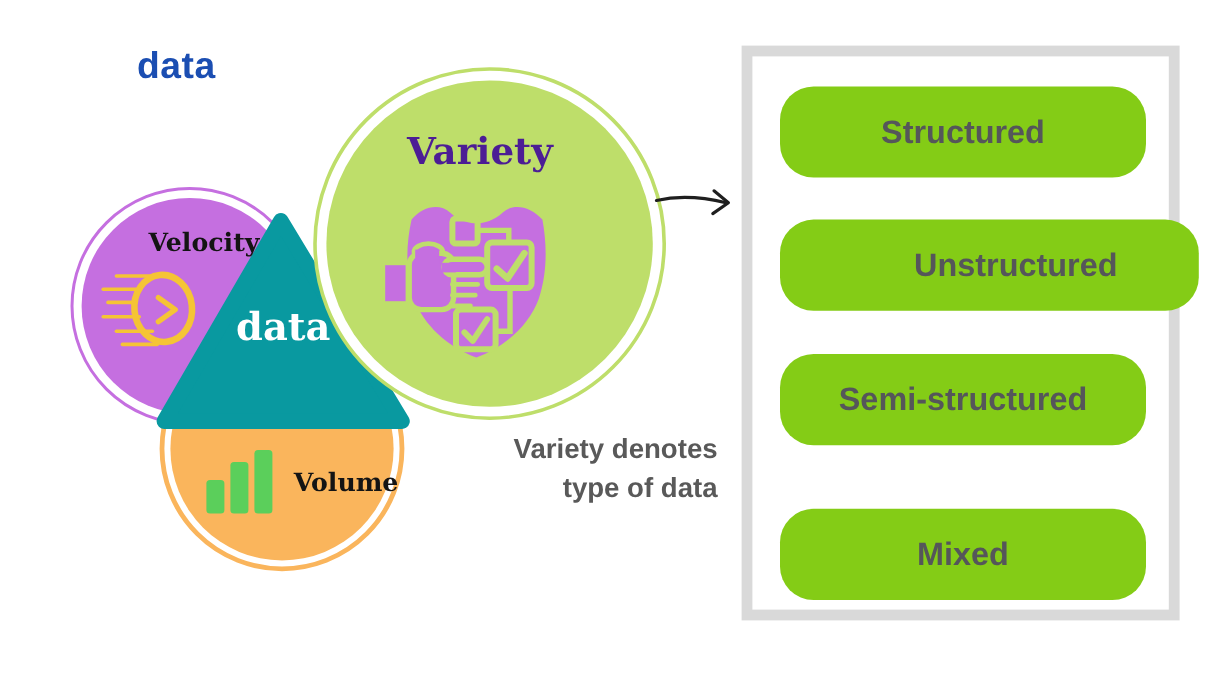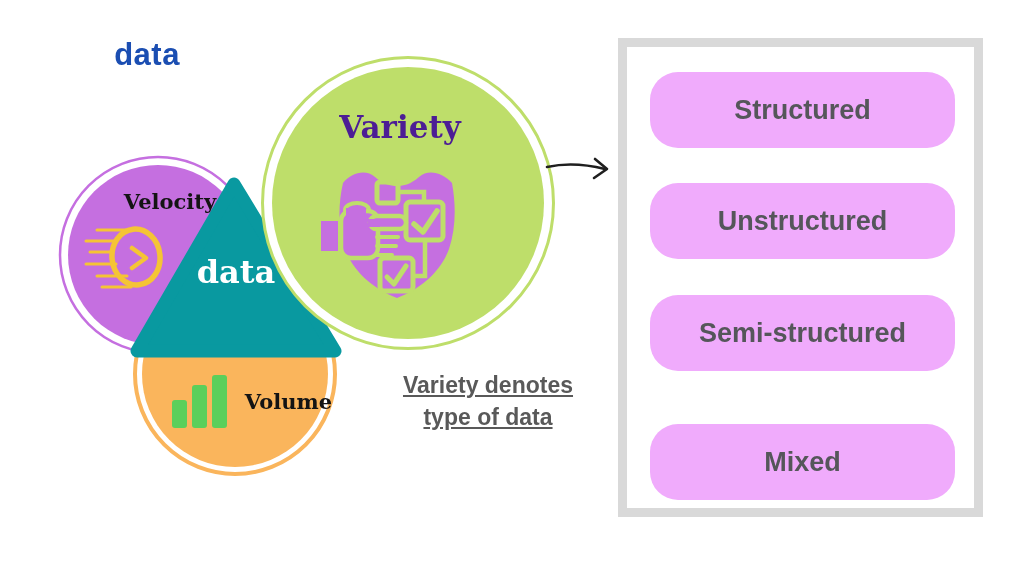--- a/index.html
+++ b/index.html
@@ -11,27 +11,27 @@
          font-size:31px;font-weight:700;line-height:46px;letter-spacing:.5px;}
   .serif{font-family:"DejaVu Serif","Liberation Serif",serif;}
   .lbl-velocity{left:106px;top:189px;width:128px;text-align:center;color:#141414;
                 font-size:21px;font-weight:700;}
   .lbl-variety{left:320px;top:109px;width:160px;text-align:center;color:#4c1d95;
                font-size:31px;font-weight:600;}
   .lbl-volume{left:228px;top:389px;width:104px;text-align:right;color:#141414;
               font-size:21px;font-weight:700;}
   .lbl-bigdata{left:176px;top:250px;width:120px;text-align:center;color:#ffffff;
                font-size:32px;font-weight:700;line-height:44px;}
-  .caption{left:378px;top:369px;width:220px;text-align:center;color:#595959;
-           font-size:23px;font-weight:700;line-height:32px;text-decoration:underline;}
+  .caption{left:378px;top:358px;width:220px;text-align:right;color:#595959;
+           font-size:23px;font-weight:700;line-height:32px;}
   .panel{left:618px;top:38px;width:347px;height:461px;border:9px solid #d9d9d9;background:#ffffff;}
-  .pill{left:650px;width:305px;height:76px;border-radius:28px;background:#f0abfc;
+  .pill{left:650px;width:305px;height:76px;border-radius:28px;background:#84cc16;
         display:flex;align-items:center;justify-content:center;}
   .pill span{color:#55565a;font-size:27px;font-weight:700;}
-  .p1{top:72px;} .p2{top:183px;} .p3{top:295px;} .p4{top:424px;align-items:center;}
+  .p1{top:72px;} .p2{top:183px;padding-left:44px;} .p3{top:295px;} .p4{top:424px;align-items:center;}
 </style>
 </head>
 <body>
 
 <div class="canvas">
 
   <svg class="layer" width="1024" height="576" viewBox="0 0 1024 576">
 
     <g>
       <circle cx="158" cy="255" r="98" fill="none" stroke="#c56fe0" stroke-width="2.5"></circle>

